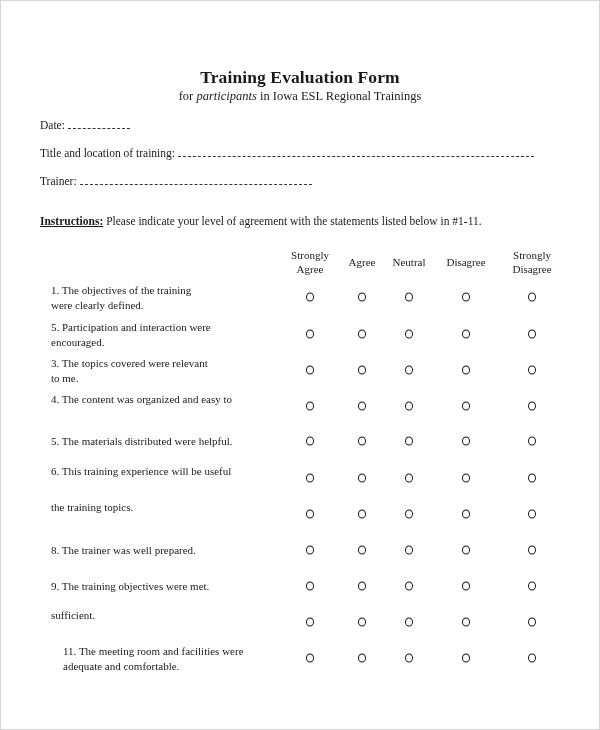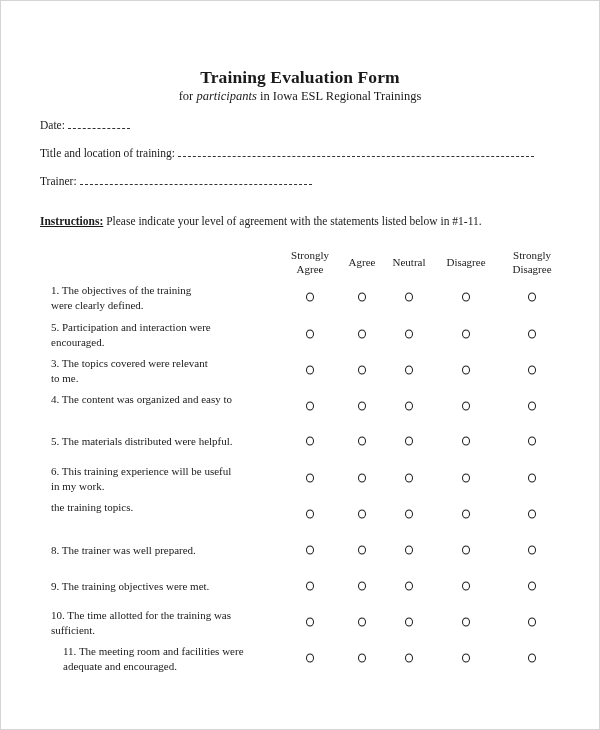--- a/index.html
+++ b/index.html
@@ -168,21 +168,20 @@
       <div class="question" style="top: 433px;">
         <div>5. The materials distributed were helpful.</div>
       </div>
       <span class="radio" role="radio" style="left: 309px; top: 440px;"></span>
       <span class="radio" role="radio" style="left: 361px; top: 440px;"></span>
       <span class="radio" role="radio" style="left: 408px; top: 440px;"></span>
       <span class="radio" role="radio" style="left: 465px; top: 440px;"></span>
       <span class="radio" role="radio" style="left: 531px; top: 440px;"></span>
       <div class="question" style="top: 463px;">
         <div>6. This training experience will be useful</div>
-        <div>in my work.</div>
       </div>
       <span class="radio" role="radio" style="left: 309px; top: 477px;"></span>
       <span class="radio" role="radio" style="left: 361px; top: 477px;"></span>
       <span class="radio" role="radio" style="left: 408px; top: 477px;"></span>
       <span class="radio" role="radio" style="left: 465px; top: 477px;"></span>
       <span class="radio" role="radio" style="left: 531px; top: 477px;"></span>
       <div class="question" style="top: 499px;">
         <div>the training topics.</div>
       </div>
       <span class="radio" role="radio" style="left: 309px; top: 513px;"></span>
@@ -200,31 +199,30 @@
       <span class="radio" role="radio" style="left: 531px; top: 549px;"></span>
       <div class="question" style="top: 578px;">
         <div>9. The training objectives were met.</div>
       </div>
       <span class="radio" role="radio" style="left: 309px; top: 585px;"></span>
       <span class="radio" role="radio" style="left: 361px; top: 585px;"></span>
       <span class="radio" role="radio" style="left: 408px; top: 585px;"></span>
       <span class="radio" role="radio" style="left: 465px; top: 585px;"></span>
       <span class="radio" role="radio" style="left: 531px; top: 585px;"></span>
       <div class="question" style="top: 607px;">
-        <div>10. The time allotted for the training was</div>
         <div>sufficient.</div>
       </div>
       <span class="radio" role="radio" style="left: 309px; top: 621px;"></span>
       <span class="radio" role="radio" style="left: 361px; top: 621px;"></span>
       <span class="radio" role="radio" style="left: 408px; top: 621px;"></span>
       <span class="radio" role="radio" style="left: 465px; top: 621px;"></span>
       <span class="radio" role="radio" style="left: 531px; top: 621px;"></span>
       <div class="question" style="top: 643px; margin-left: 12px;">
         <div>11. The meeting room and facilities were</div>
-        <div>adequate and encouraged.</div>
+        <div>adequate and comfortable.</div>
       </div>
       <span class="radio" role="radio" style="left: 309px; top: 657px;"></span>
       <span class="radio" role="radio" style="left: 361px; top: 657px;"></span>
       <span class="radio" role="radio" style="left: 408px; top: 657px;"></span>
       <span class="radio" role="radio" style="left: 465px; top: 657px;"></span>
       <span class="radio" role="radio" style="left: 531px; top: 657px;"></span>
     </div>
 
 </div>
 

